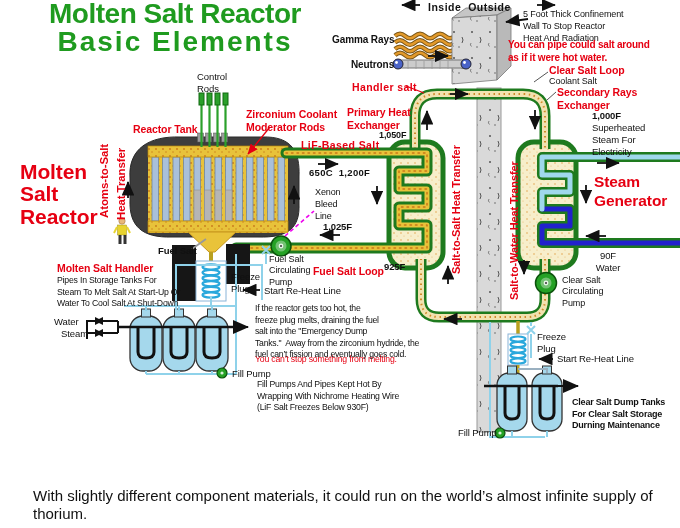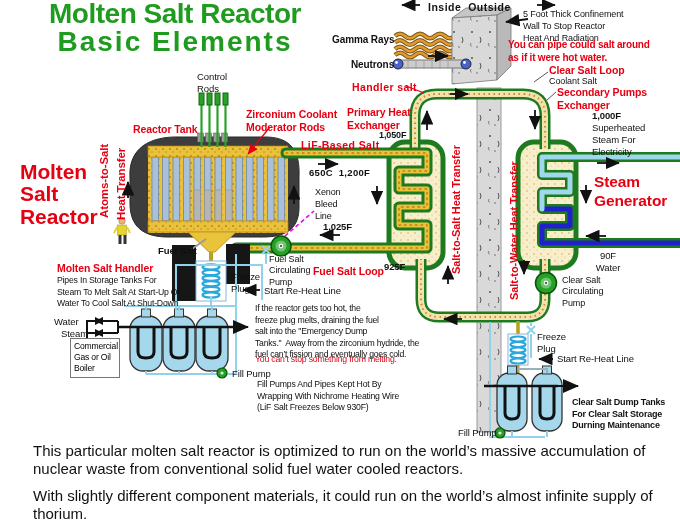--- a/index.html
+++ b/index.html
@@ -309,21 +309,21 @@
 </div>
 
 <div class="lbl b" style="left:428px;top:1px;font-size:10.5px;letter-spacing:0.5px">Inside  Outside</div>
 <div class="lbl" style="left:523px;top:9px;font-size:9px;line-height:1.33">5 Foot Thick Confinement
 Wall To Stop Reactor
 Heat And Radiation</div>
 <div class="lbl red" style="left:508px;top:38px;font-size:10px;line-height:1.3;letter-spacing:-0.2px">You can pipe could salt around
 as if it were hot water.</div>
 <div class="lbl red" style="left:549px;top:64px;font-size:10.5px">Clear Salt Loop</div>
 <div class="lbl" style="left:549px;top:76px;font-size:9px">Coolant Salt</div>
-<div class="lbl red" style="left:557px;top:86px;font-size:10.5px;line-height:1.25">Secondary Pumps
+<div class="lbl red" style="left:557px;top:86px;font-size:10.5px;line-height:1.25">Secondary Rays
 Exchanger</div>
 <div class="lbl b" style="left:332px;top:33px;font-size:10px">Gamma Rays</div>
 <div class="lbl b" style="left:351px;top:58px;font-size:10px">Neutrons</div>
 <div class="lbl red" style="left:352px;top:81px;font-size:10.5px;letter-spacing:0.4px">Handler salt</div>
 
 <div class="lbl" style="left:197px;top:71px;font-size:9.5px">Control
 Rods</div>
 <div class="lbl red" style="left:133px;top:123px;font-size:10.5px">Reactor Tank</div>
 <div class="lbl red" style="left:246px;top:108px;font-size:10.5px;line-height:1.2">Zirconium Coolant
 Moderator Rods</div>
@@ -352,25 +352,20 @@
 <div class="lbl" style="left:231px;top:271px;font-size:9.5px">Freeze
 Plug</div>
 <div class="lbl" style="left:264px;top:285px;font-size:9.5px">Start Re-Heat Line</div>
 
 <div class="lbl red" style="left:57px;top:262px;font-size:10.5px">Molten Salt Handler</div>
 <div class="lbl" style="left:57px;top:275px;font-size:8.7px;line-height:1.33;letter-spacing:-0.2px">Pipes In Storage Tanks For
 Steam To Melt Salt At Start-Up Or
 Water To Cool Salt At Shut-Down</div>
 <div class="lbl" style="left:54px;top:316px;font-size:9.5px">Water</div>
 <div class="lbl" style="left:61px;top:328px;font-size:9.5px">Steam</div>
-<div id="boiler-box">
-  <div class="txt">Commercial
-Gas or Oil
-Boiler</div>
-</div>
 <div class="lbl" style="left:255px;top:354px;font-size:8.7px;color:#e60012;letter-spacing:-0.2px">You can’t stop something from melting.</div>
 <div class="lbl" style="left:255px;top:303px;font-size:8.7px;line-height:1.33;letter-spacing:-0.25px">If the reactor gets too hot, the
 freeze plug melts, draining the fuel
 salt into the "Emergency Dump
 Tanks."  Away from the zirconium hydride, the
 fuel can’t fission and eventually goes cold.</div>
 <div class="lbl" style="left:232px;top:368px;font-size:9.5px">Fill Pump</div>
 <div class="lbl" style="left:257px;top:379px;font-size:8.7px;line-height:1.33;letter-spacing:-0.2px">Fill Pumps And Pipes Kept Hot By
 Wrapping With Nichrome Heating Wire
 (LiF Salt Freezes Below 930F)</div>
@@ -387,16 +382,15 @@
 Circulating
 Pump</div>
 <div class="lbl" style="left:537px;top:331px;font-size:9.5px">Freeze
 Plug</div>
 <div class="lbl" style="left:557px;top:353px;font-size:9.5px">Start Re-Heat Line</div>
 <div class="lbl" style="left:458px;top:427px;font-size:9.5px">Fill Pump</div>
 <div class="lbl b" style="left:572px;top:397px;font-size:9px;line-height:1.3;letter-spacing:-0.2px">Clear Salt Dump Tanks
 For Clear Salt Storage
 Durning Maintenance</div>
 
-<div class="foot wrap" style="top:442px">This particular molten salt reactor is optimized to run on the world’s massive accumulation of nuclear waste from conventional solid fuel water cooled reactors.</div>
 <div class="foot wrap" style="top:487px">With slightly different component materials, it could run on the world’s almost infinite supply of thorium.</div>
 
 </div>
 
 </body></html>

